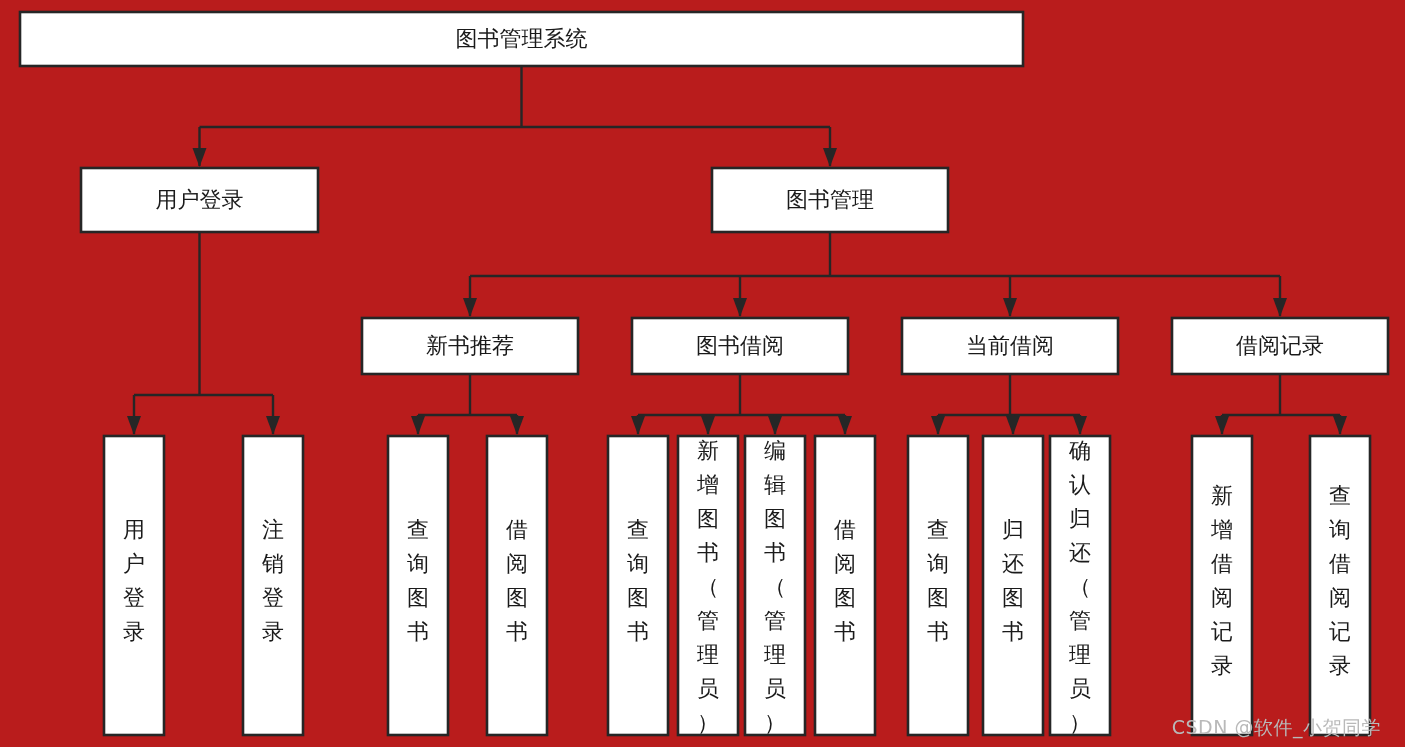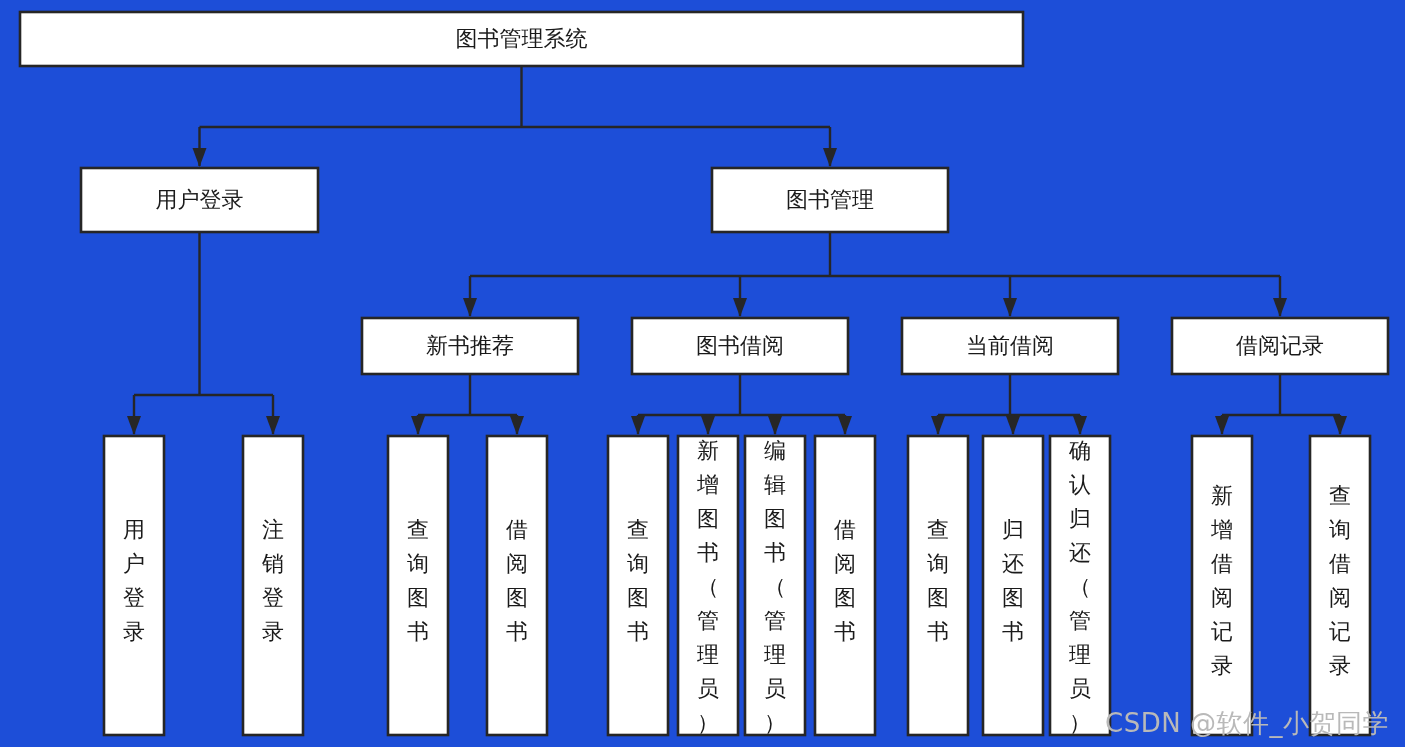--- a/index.html
+++ b/index.html
@@ -7,21 +7,21 @@
     padding: 0;
     background: #ffffff;
   }
   body {
     font-family: "DejaVu Sans", "Liberation Sans", sans-serif;
   }
   #diagram-root {
     position: relative;
     width: 1405px;
     height: 747px;
-    background: #1d4ed8;
+    background: #b91c1c;
     overflow: hidden;
   }
   svg.flow {
     position: absolute;
     left: 0;
     top: 0;
     width: 1405px;
     height: 747px;
     display: block;
   }
@@ -48,24 +48,24 @@
     dominant-baseline: middle;
   }
   .node-label-v {
     font-family: "DejaVu Sans", "Liberation Sans", sans-serif;
     font-size: 22px;
     fill: #1a1a1a;
     text-anchor: middle;
   }
   .watermark {
     position: absolute;
-    right: 16px;
+    right: 24px;
     bottom: 6px;
     font-family: "DejaVu Sans", "Liberation Sans", sans-serif;
-    font-size: 26px;
+    font-size: 19px;
     color: #b9b9b9;
     letter-spacing: 0.5px;
     white-space: nowrap;
     user-select: none;
   }
 </style>
 </head>
 <body>
 
 <div id="diagram-root">

